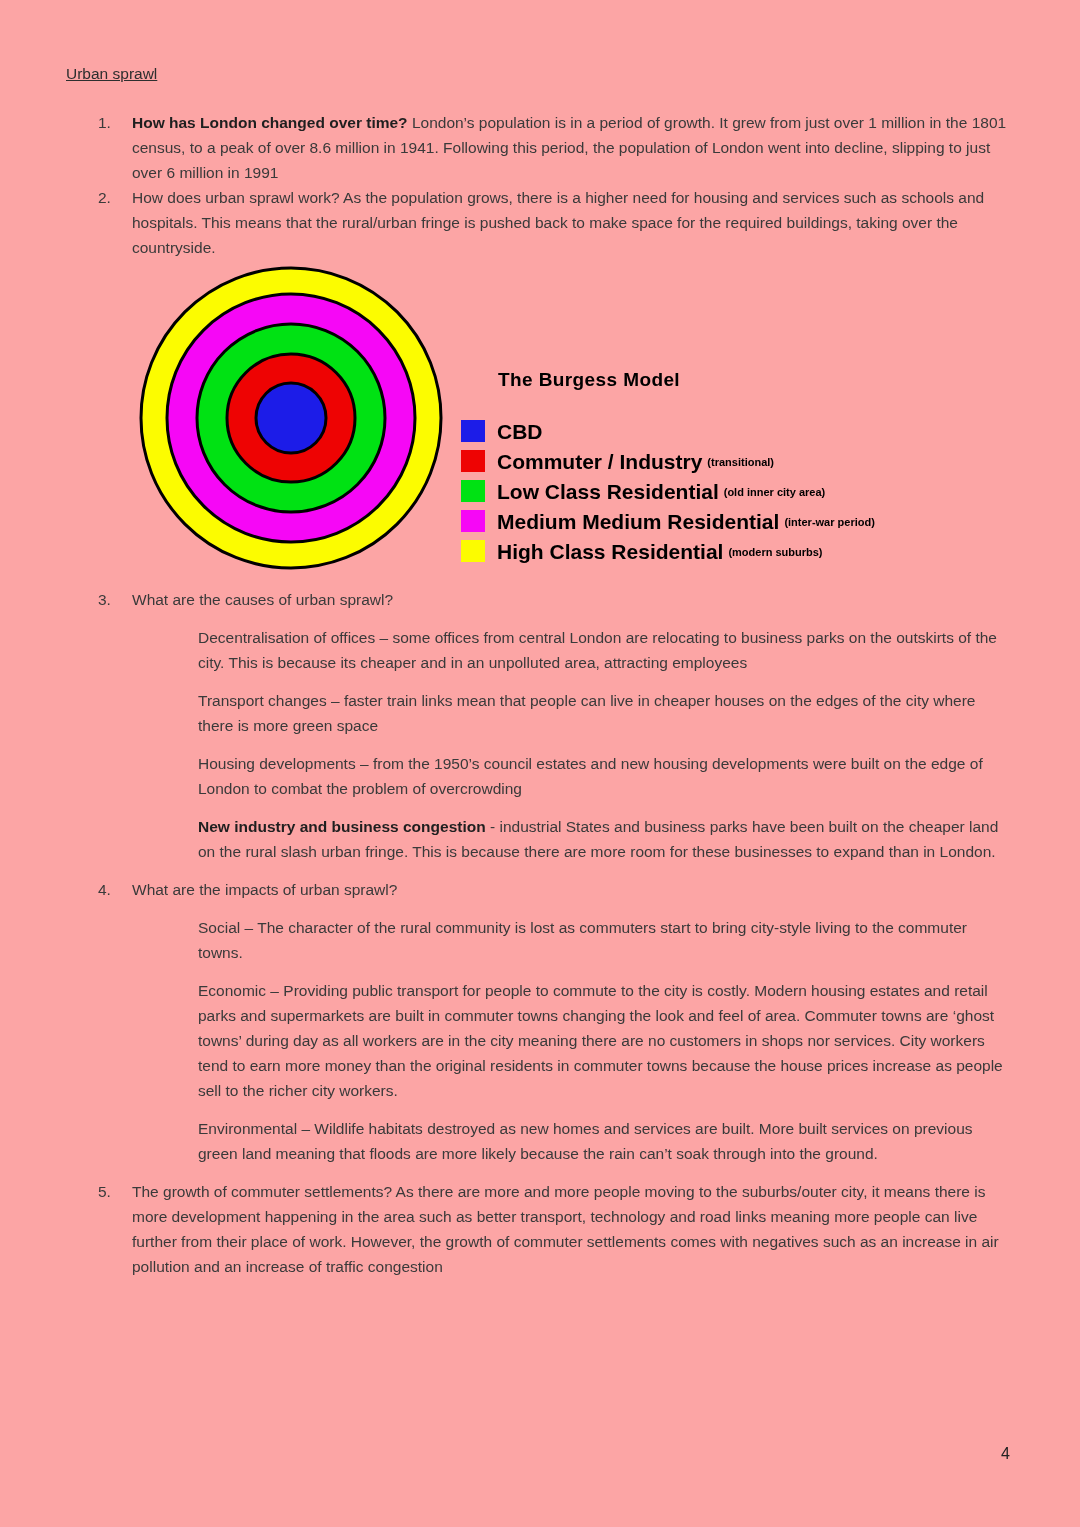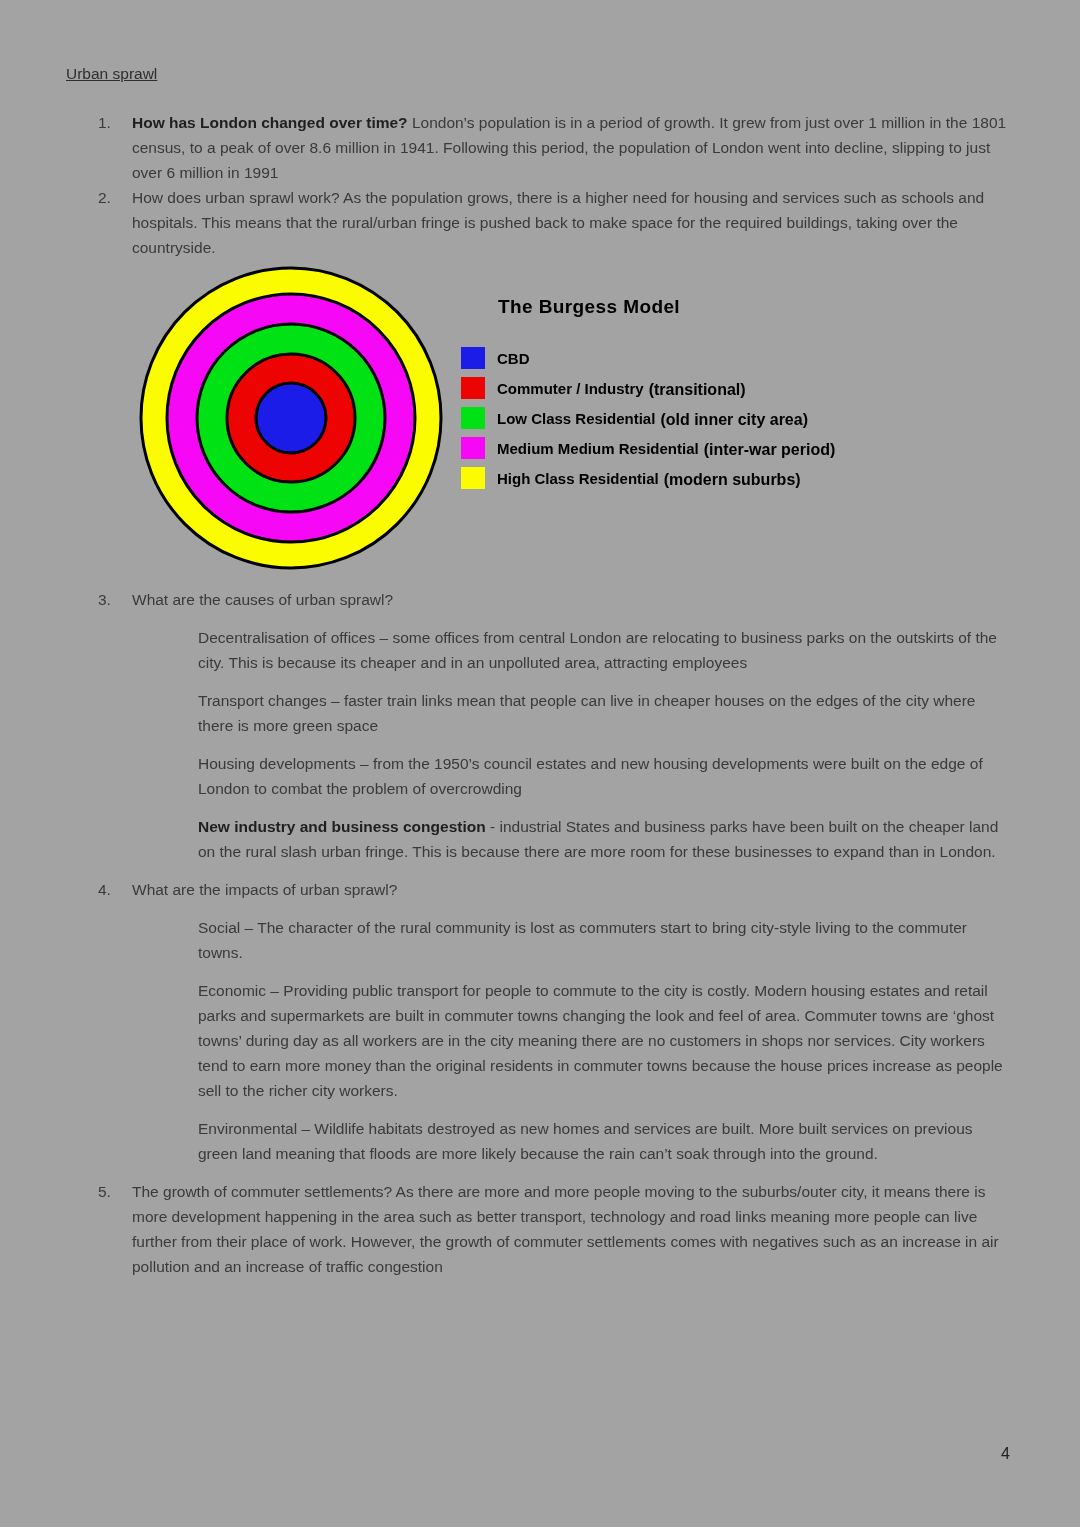--- a/index.html
+++ b/index.html
@@ -1,48 +1,48 @@
 <!DOCTYPE html>
 <html><head>
 <meta charset="utf-8">
 <style>
   html,body{margin:0;padding:0;background:#ffffff;}
   .page{
     position:relative;
     width:1080px;height:1527px;
-    background:#a3a3a3;
+    background:#fca5a5;
     box-sizing:border-box;
     padding:63px 67px 0 66px;
     font-family:"Liberation Sans", sans-serif;
     font-size:15.5px;line-height:25px;
     color:#3a3a3a;
     overflow:hidden;
   }
   .doc-title{
     font-size:15.5px;font-weight:400;line-height:22px;
     text-decoration:underline;
     margin:0 0 25px 0;color:#2e2e2e;
   }
   .item{display:flex;margin-top:13px;}
   .item.flush{margin-top:0;}
   .num{width:34px;margin-left:32px;flex:none;}
   .body{flex:1;max-width:882px;}
   .lead{font-weight:700;color:#1f1f1f;text-align:right;}
   .sub{margin:13px 0 0 66px;}
-  figure.burgess{display:flex;margin:6px 0 4px 7px;padding:0;}
+  figure.burgess{display:flex;margin:6px 0 4px 7px;padding:0;align-items:flex-end;}
   .rings-svg{width:304px;height:304px;display:block;flex:none;}
   .legend{margin-left:18px;color:#000;}
   .legend-title{
     font-weight:700;font-size:19px;letter-spacing:0.4px;
     margin:30px 0 29px 37px;line-height:22px;color:#000;
   }
   .legend-row{display:flex;align-items:center;height:22px;margin-bottom:8px;}
   .swatch{width:24px;height:22px;margin-right:12px;flex:none;}
-  .legend-label{font-weight:700;font-size:15px;white-space:nowrap;}
-  .legend-note{font-weight:700;font-size:16px;margin-left:5px;white-space:nowrap;padding-top:2px;}
+  .legend-label{font-weight:700;font-size:21px;white-space:nowrap;}
+  .legend-note{font-weight:700;font-size:11px;margin-left:5px;white-space:nowrap;padding-top:2px;}
   .page-number{
     position:absolute;top:1441px;right:70px;
     font-size:16px;color:#222;
   }
 </style>
 </head>
 <body>
 
 <div class="page">
 

